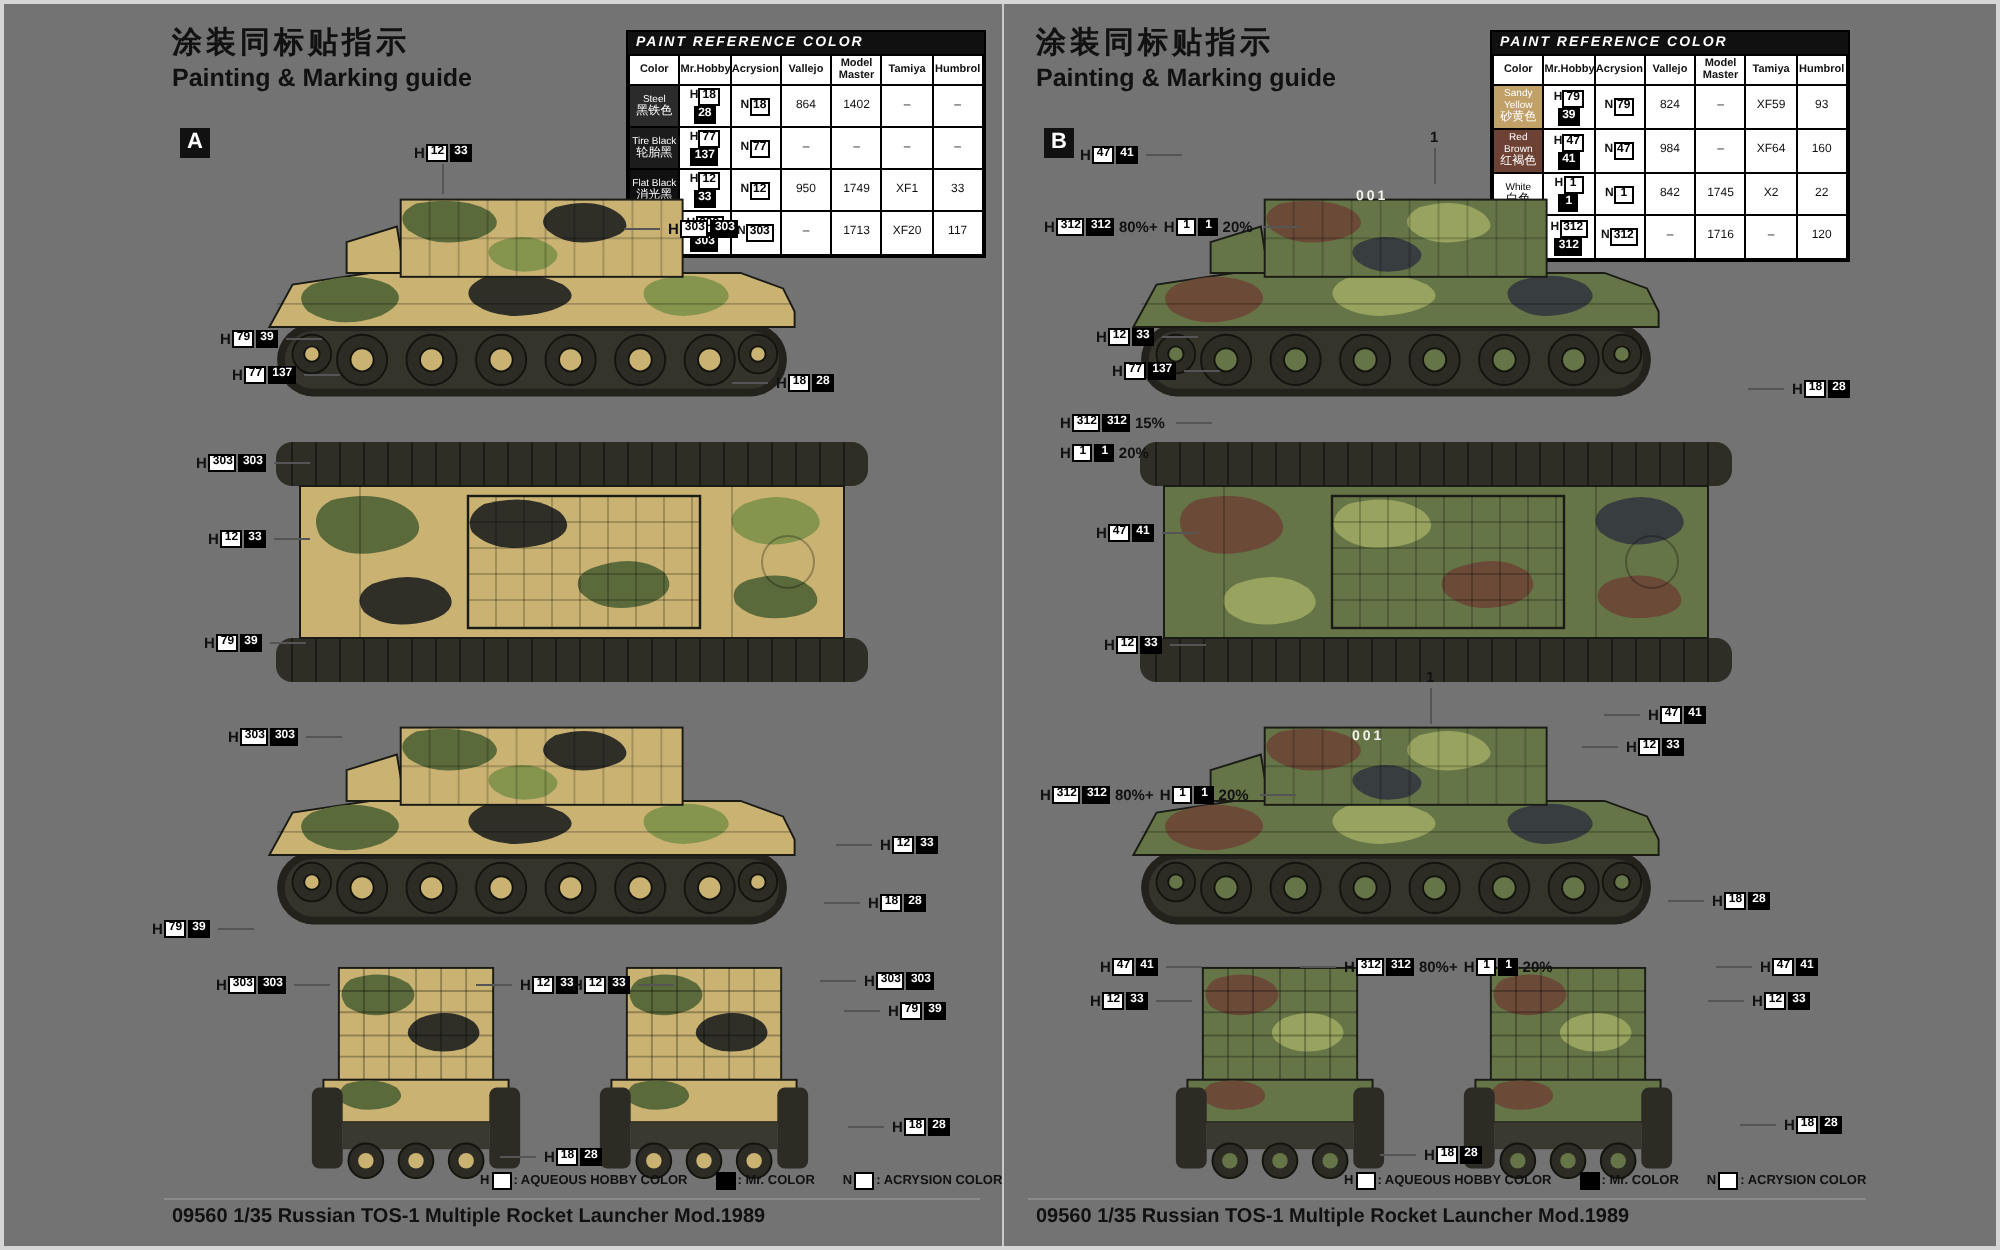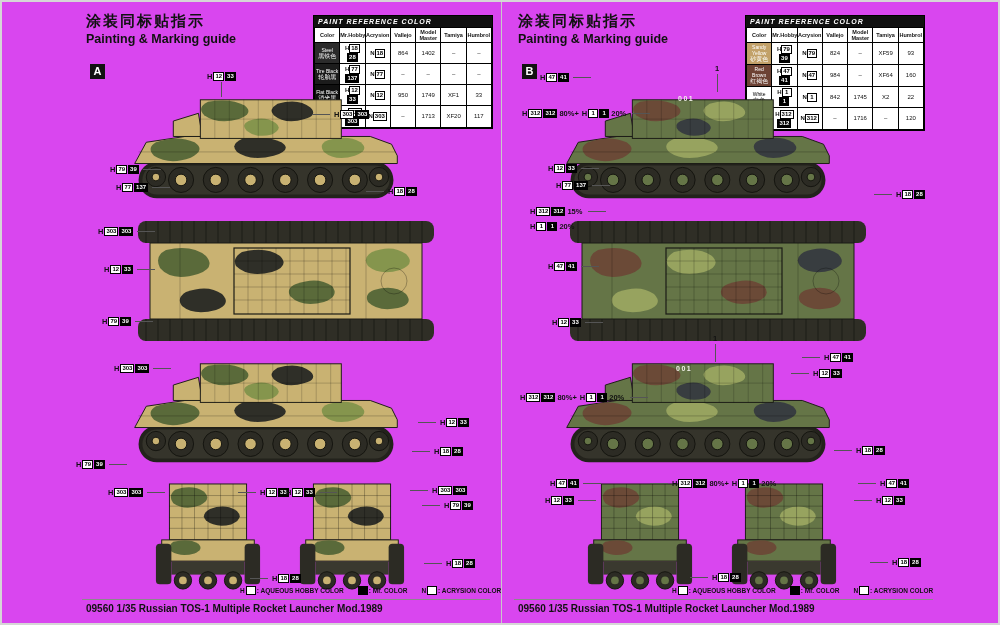--- a/index.html
+++ b/index.html
@@ -1,16 +1,16 @@
 <!DOCTYPE html>
 <html><head>
 <meta charset="utf-8">
 <style>
   html,body{margin:0;padding:0;background:#e9e9e9;}
-  .canvas{position:relative;width:1000px;height:625px;background:#d946ef;border:2px solid #d6d6d6;
+  .canvas{position:relative;width:1000px;height:625px;background:#737373;border:2px solid #d6d6d6;
           box-sizing:border-box;overflow:hidden;font-family:"Liberation Sans",sans-serif;color:#111;}
   .divider{position:absolute;left:499px;top:0;width:1px;height:625px;background:#c9c9c9;}
 
   
   .t-cn{position:absolute;top:10px;font-size:15px;font-weight:bold;letter-spacing:2px;}
   .t-en{position:absolute;top:30px;font-size:12.5px;font-weight:bold;}
   .badge{position:absolute;width:15px;height:15px;background:#111;color:#fff;font-weight:bold;
          font-size:11px;line-height:15px;text-align:center;}
 
   

